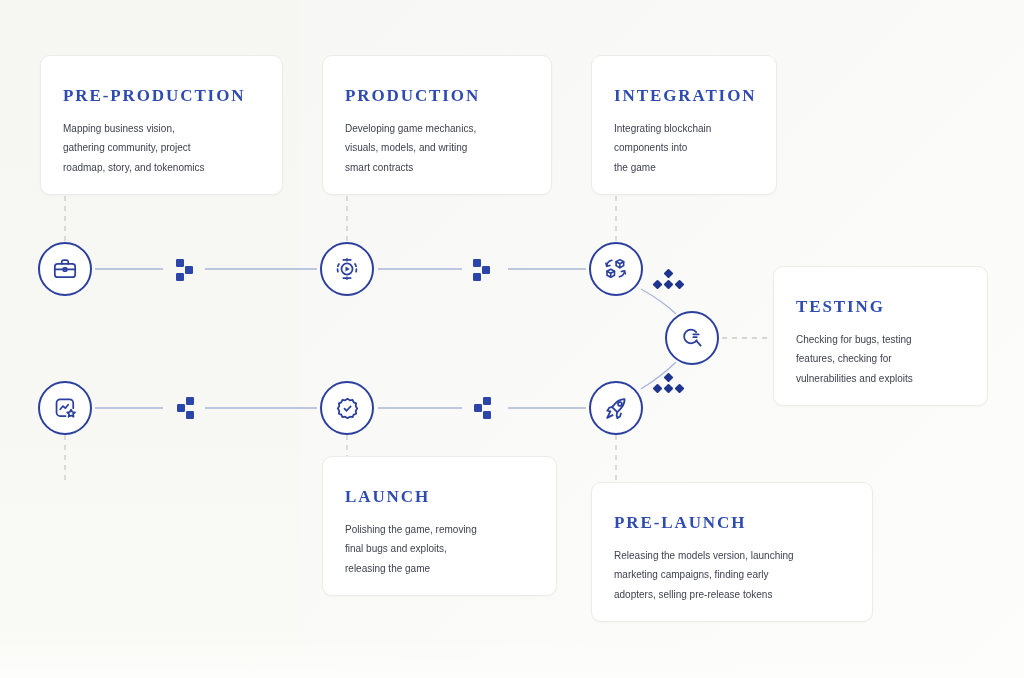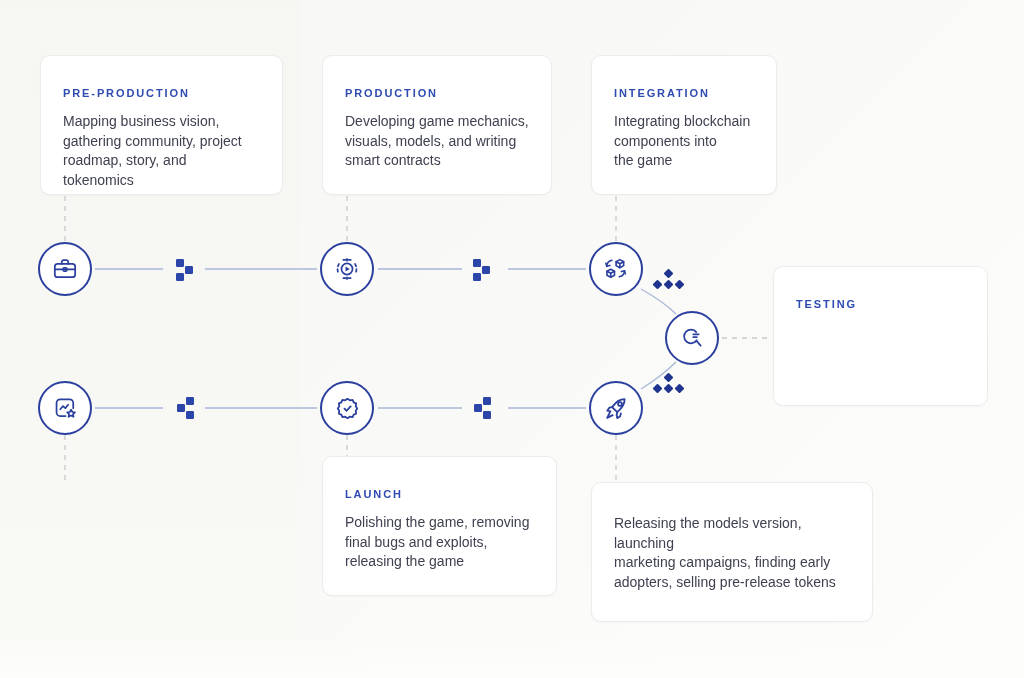--- a/index.html
+++ b/index.html
@@ -43,30 +43,31 @@
 
   .card {
     position: absolute;
     background: #ffffff;
     border: 1px solid #ececeb;
     border-radius: 10px;
     box-sizing: border-box;
     box-shadow: 0 1px 2px rgba(40,40,60,0.03);
   }
   .card-title {
-    font-size: 11px;
+    font-size: 17px;
     font-weight: bold;
     letter-spacing: 1.9px;
     color: #2e4bb1;
     margin: 0 0 13px 0;
     line-height: 1.1;
     white-space: nowrap;
+    font-family: Liberation Serif, serif;
   }
   .card-body {
-    font-size: 14px;
+    font-size: 10px;
     line-height: 19.6px;
     color: #3f4150;
     margin: 0;
     white-space: pre-line;
   }
   .card-inner {
     padding: 31px 22px 20px 22px;
   }
 
   .node {
@@ -178,35 +179,39 @@
       <div class="card-title">INTEGRATION</div>
       <div class="card-body">Integrating blockchain
 components into
 the game</div>
     </div>
   </div>
 
   <div class="card" style="left:766px; top:266px; width:215px; height:140px;margin-left:7px;">
     <div class="card-inner">
       <div class="card-title">TESTING</div>
+      <div class="card-body">Checking for bugs, testing
+features, checking for
+vulnerabilities and exploits</div>
     </div>
   </div>
 
 
   <div class="card" style="left:322px; top:456px; width:235px; height:140px;">
     <div class="card-inner">
       <div class="card-title">LAUNCH</div>
       <div class="card-body">Polishing the game, removing
 final bugs and exploits,
 releasing the game</div>
     </div>
   </div>
 
   <div class="card" style="left:591px; top:482px; width:282px; height:140px;">
     <div class="card-inner">
+      <div class="card-title">PRE-LAUNCH</div>
       <div class="card-body">Releasing the models version, launching
 marketing campaigns, finding early
 adopters, selling pre-release tokens</div>
     </div>
   </div>
 
   <div class="node" style="left:38px; top:242px;">
     <span>
       <svg width="26" height="26" viewBox="0 0 24 24" fill="none" stroke="#2b3f9e" stroke-width="1.6" stroke-linecap="round" stroke-linejoin="round">
         <rect x="2.6" y="7.2" width="18.8" height="12.4" rx="2.6"></rect>

